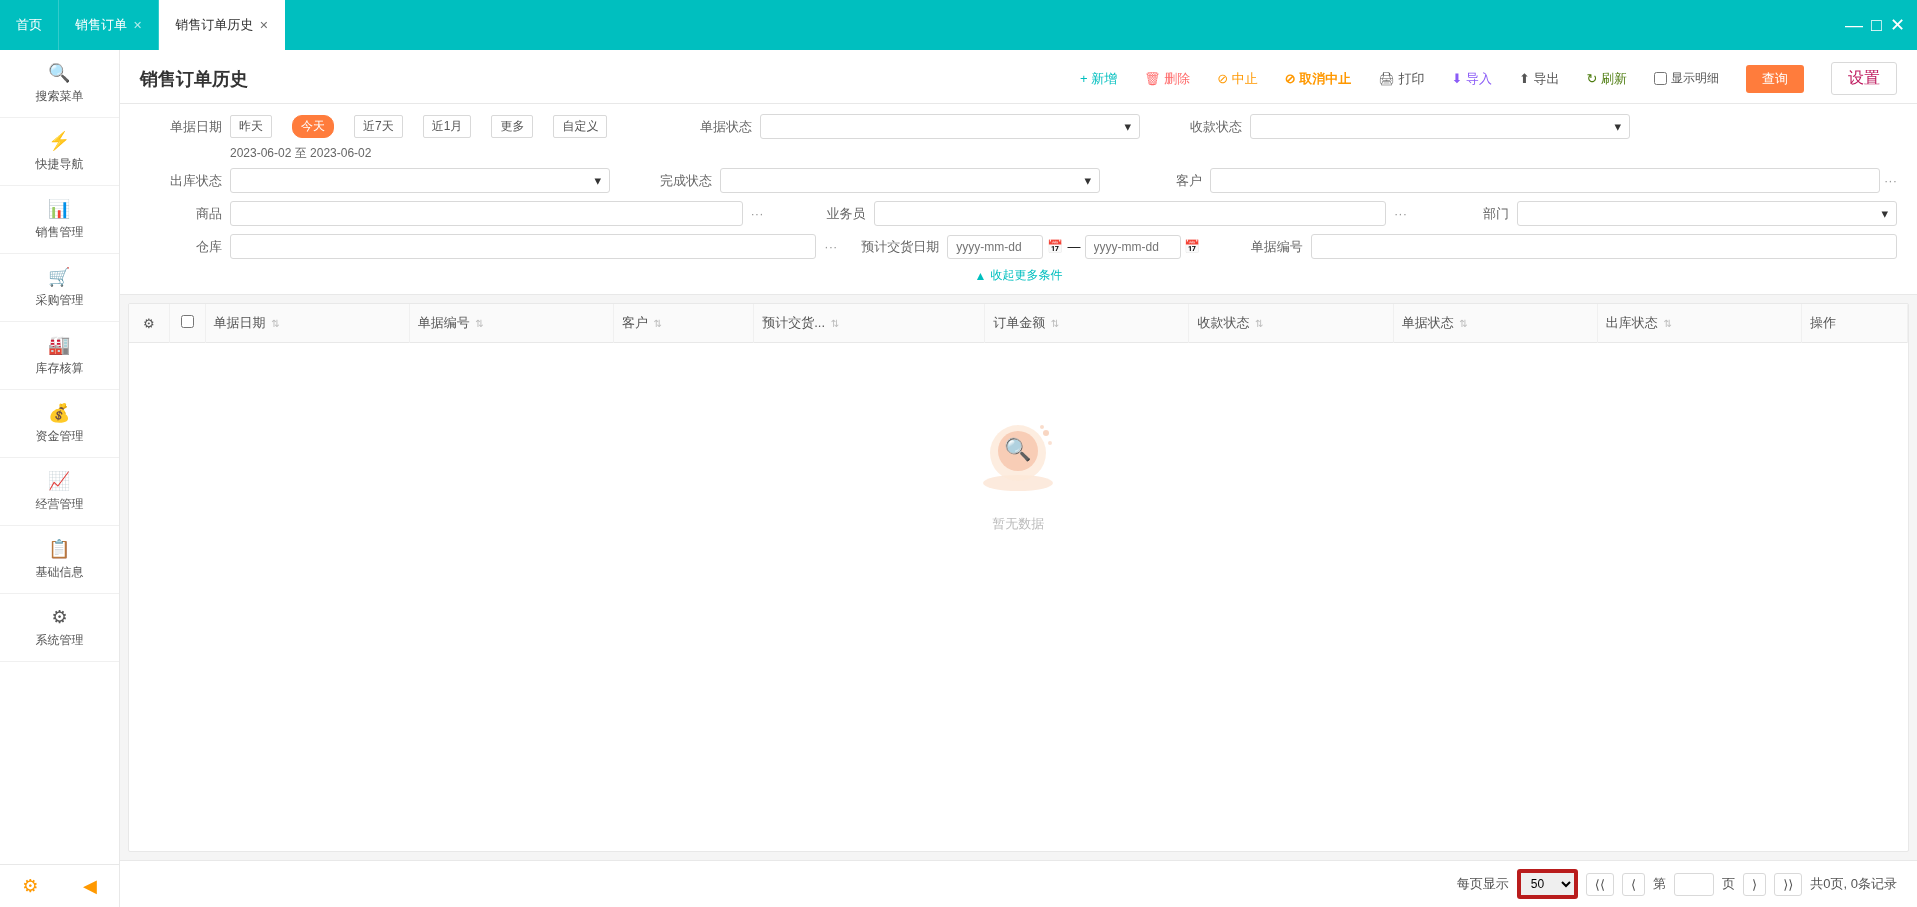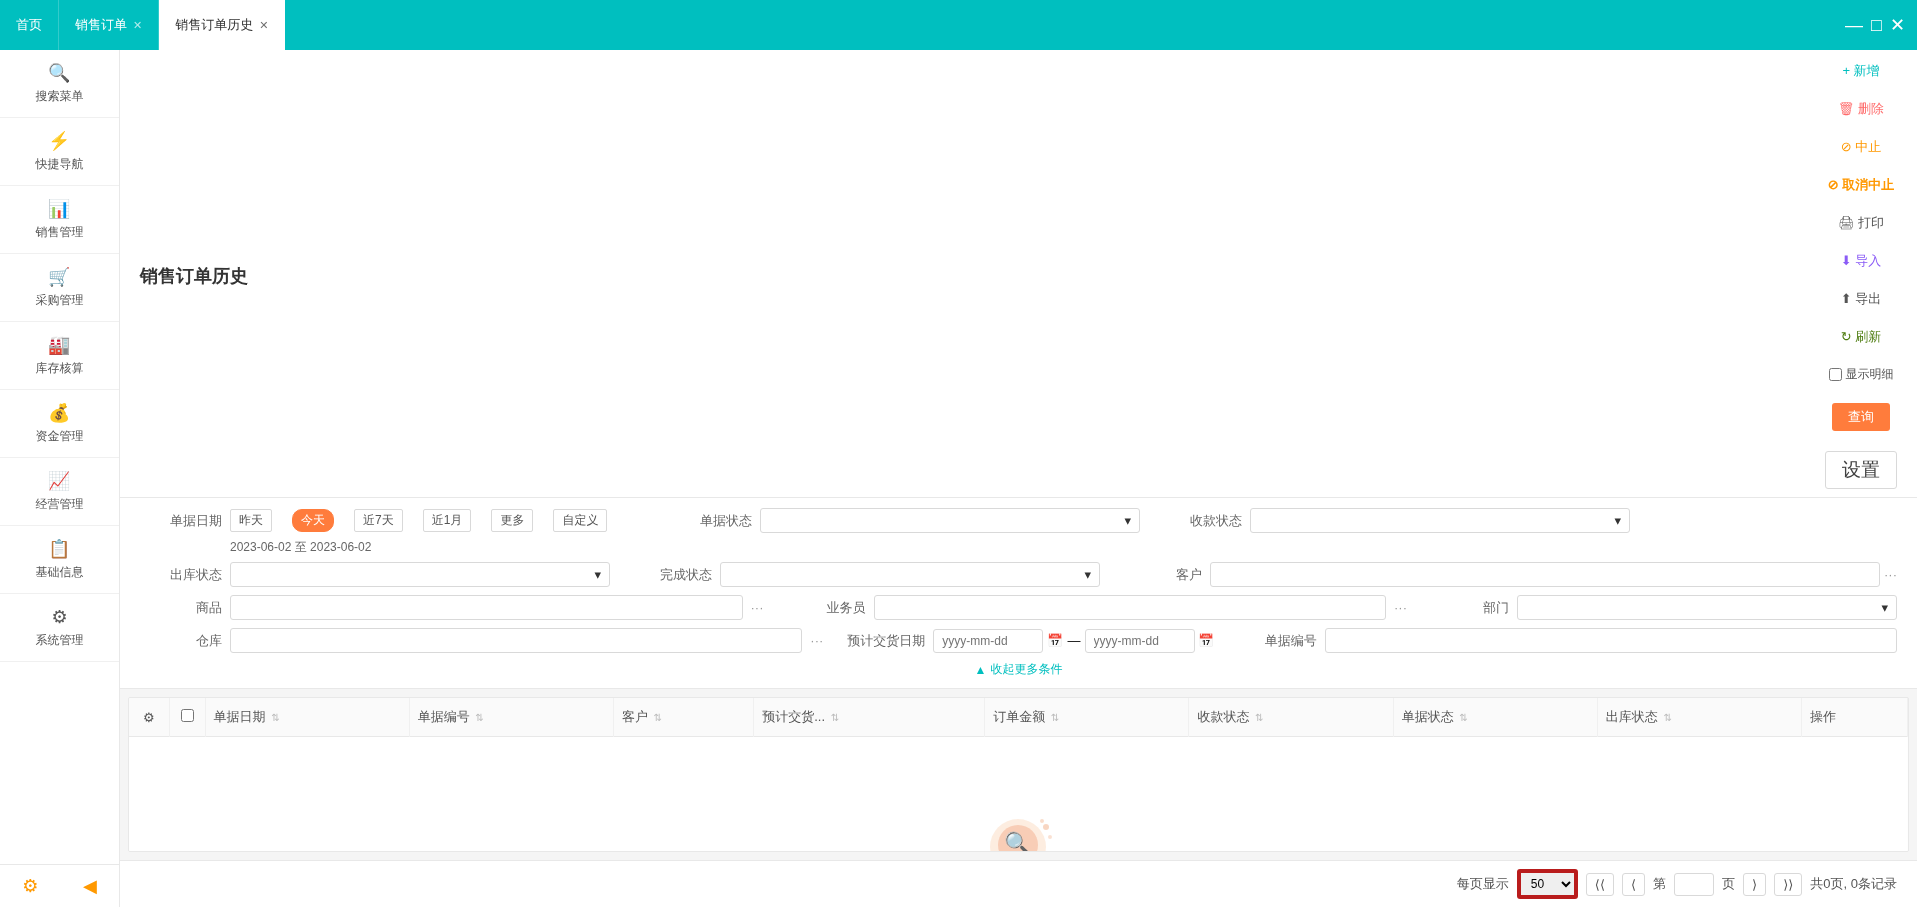--- a/index.html
+++ b/index.html
@@ -106,22 +106,21 @@
       flex-shrink: 0;
     }
     .page-title {
       font-size: 18px;
       font-weight: bold;
       color: #333;
     }
     .toolbar {
       display: flex;
       align-items: center;
-      gap: 20px;
-      flex-direction: column;
+      gap: 27px;
     }
     .toolbar-btn {
       display: flex;
       align-items: center;
       gap: 4px;
       cursor: pointer;
       color: #555;
       font-size: 13px;
     }
     .toolbar-btn.add { color: #00bfbf; }
@@ -138,26 +137,26 @@
       background: #ff7c3c;
       color: #fff;
       border: none;
       padding: 5px 16px;
       border-radius: 3px;
       cursor: pointer;
       font-size: 13px;
     }
     .btn-setting {
       background: #fff;
-      color: #404040;
+      color: #be185d;
       border: 1px solid #d9d9d9;
       padding: 5px 16px;
       border-radius: 3px;
       cursor: pointer;
-      font-size: 19px;
+      font-size: 16px;
     }
 
     
     .filter-area {
       background: #fff;
       padding: 10px 20px;
       flex-shrink: 0;
       border-bottom: 1px solid #e8e8e8;
     }
     .filter-row {
@@ -239,21 +238,21 @@
       display: flex;
       align-items: center;
       gap: 4px;
     }
     .date-input {
       border: 1px solid #d9d9d9;
       border-radius: 3px;
       padding: 4px 8px;
       font-size: 12px;
       color: #0c4a6e;
-      width: 110px;
+      width: 96px;
     }
     .cal-icon { color: #ff9800; cursor: pointer; }
     .collapse-bar {
       display: flex;
       justify-content: center;
       align-items: center;
       gap: 4px;
       color: #00bfbf;
       font-size: 12px;
       cursor: pointer;

